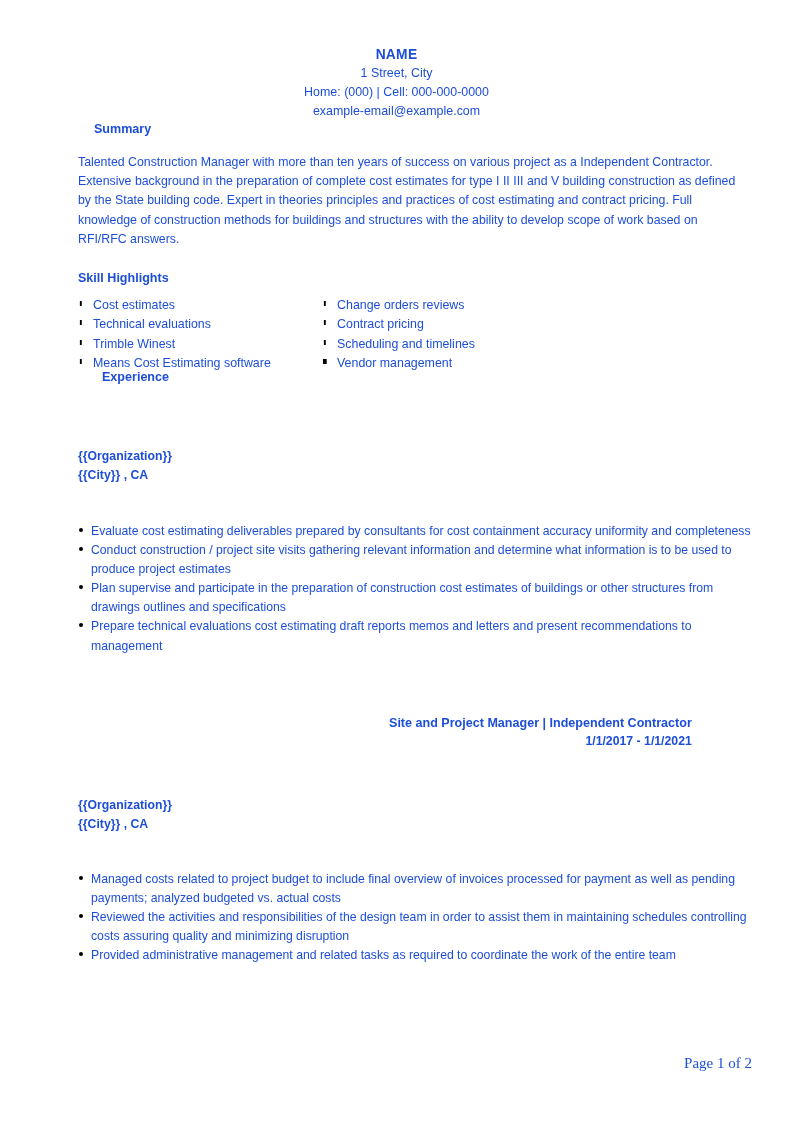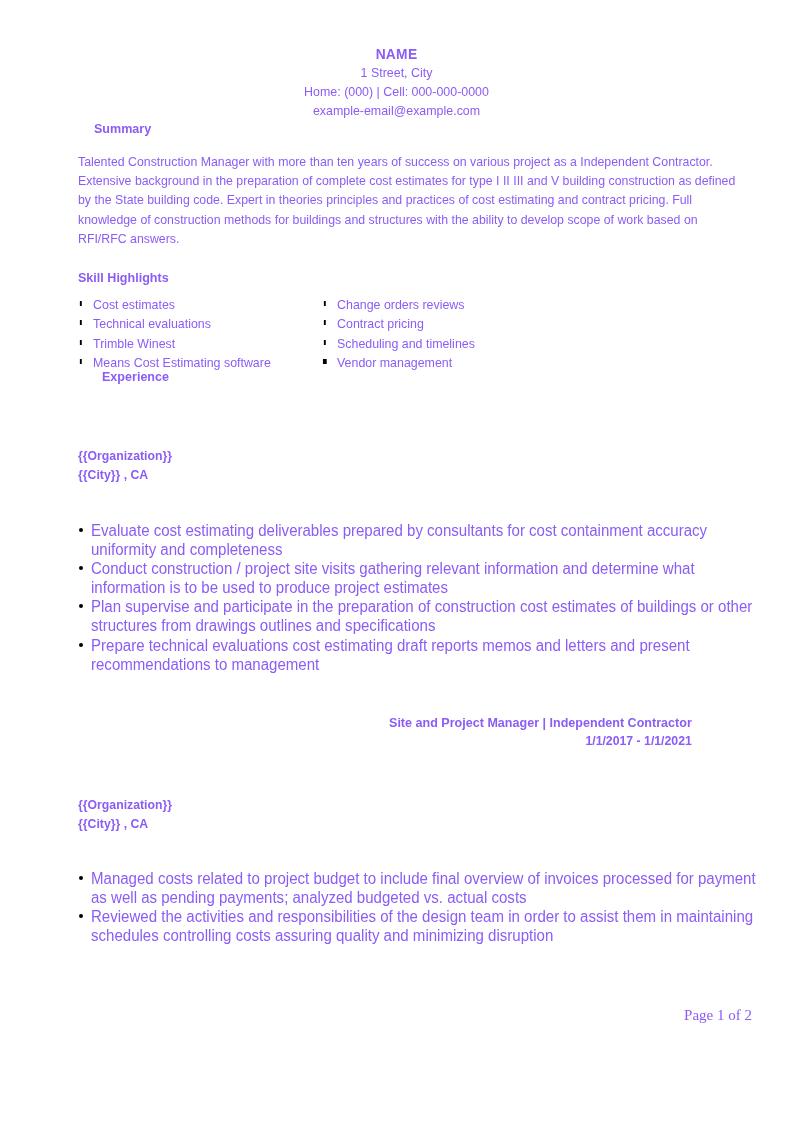--- a/index.html
+++ b/index.html
@@ -5,21 +5,21 @@
   html, body {
     margin: 0;
     padding: 0;
     background: #ffffff;
   }
   .page {
     position: relative;
     width: 793px;
     height: 1122px;
     background: #ffffff;
-    color: #8b5cf6;
+    color: #1d4ed8;
     font-family: "Liberation Sans", "DejaVu Sans", sans-serif;
     font-stretch: condensed;
     overflow: hidden;
     box-sizing: border-box;
   }
 
   
   .doc-header {
     position: absolute;
     left: 0;
@@ -129,21 +129,21 @@
     position: absolute;
     left: 78px;
     width: 675px;
     margin: 0;
     padding: 0;
     list-style: none;
   }
   .duty {
     position: relative;
     padding-left: 13px;
-    font-size: 16px;
+    font-size: 13px;
     line-height: 19.1px;
     margin-bottom: 0px;
   }
   .duty > .dot {
     position: absolute;
     left: 1px;
     top: 7px;
     width: 4px;
     height: 4px;
     border-radius: 50%;
@@ -153,21 +153,21 @@
     display: block;
     transform: scaleX(0.94);
     transform-origin: left top;
     width: 712px;
   }
 
   
   .footer {
     position: absolute;
     left: 0;
-    top: 1006px;
+    top: 1054px;
     width: 752px;
     text-align: right;
     font-family: "Liberation Serif", "DejaVu Serif", serif;
     font-size: 15px;
     line-height: 19px;
   }
 </style>
 </head>
 <body>
 
@@ -270,19 +270,23 @@
 
   <ul class="duties" style="top:869px;">
     <li class="duty">
       <span class="dot"></span>
       <span class="dtext">Managed costs related to project budget to include final overview of invoices processed for payment as well as pending payments; analyzed budgeted vs. actual costs</span>
     </li>
     <li class="duty">
       <span class="dot"></span>
       <span class="dtext">Reviewed the activities and responsibilities of the design team    in order to  assist them in maintaining schedules controlling costs assuring quality and minimizing disruption</span>
     </li>
+    <li class="duty">
+      <span class="dot"></span>
+      <span class="dtext">Provided administrative management and related tasks as required to coordinate the work of the entire team</span>
+    </li>
   </ul>
 
   <div class="footer">
     <span>Page 1 of 2</span>
   </div>
 
 </div>
 
 </body></html>

